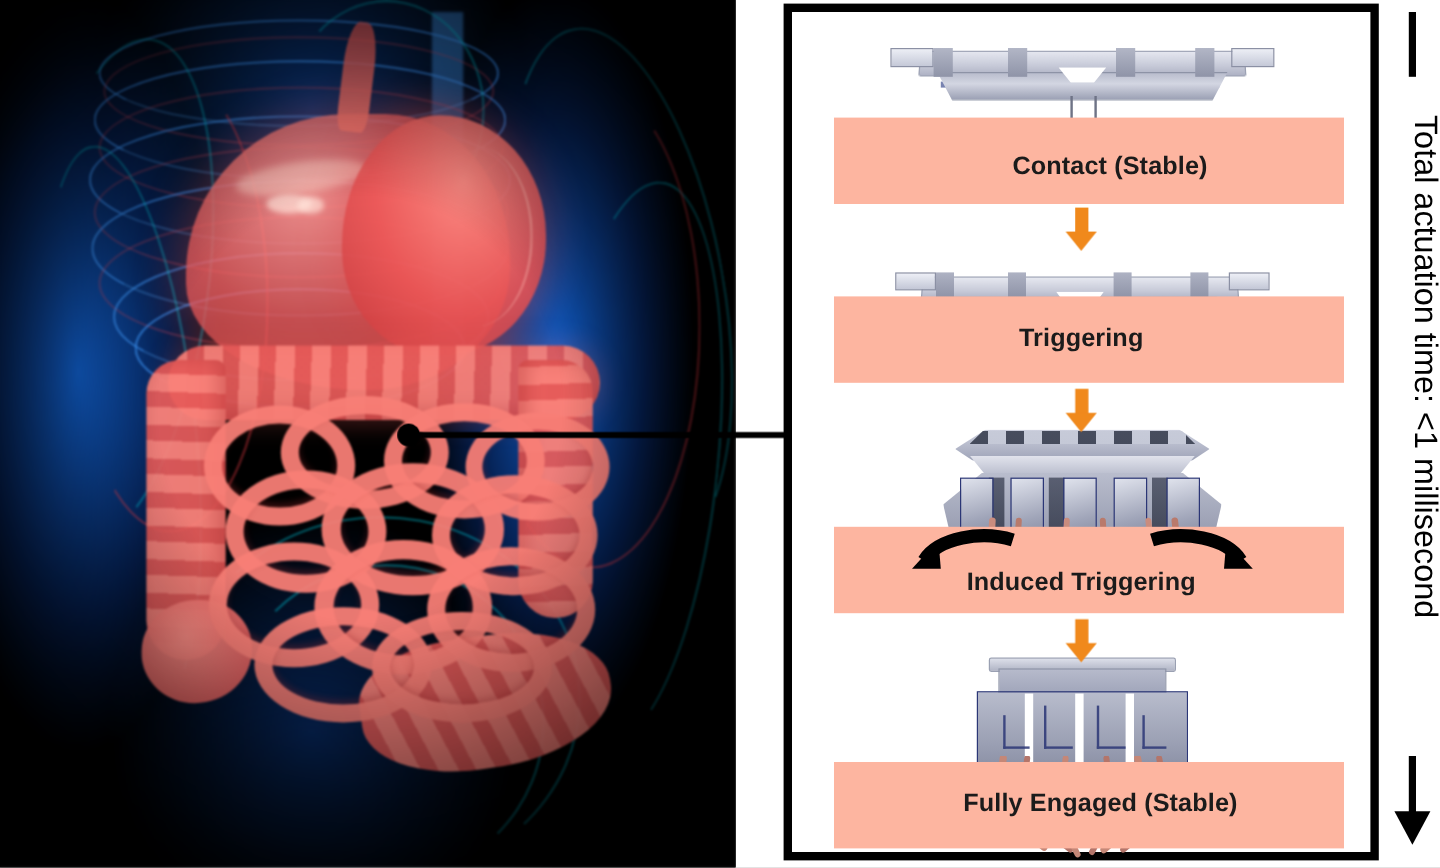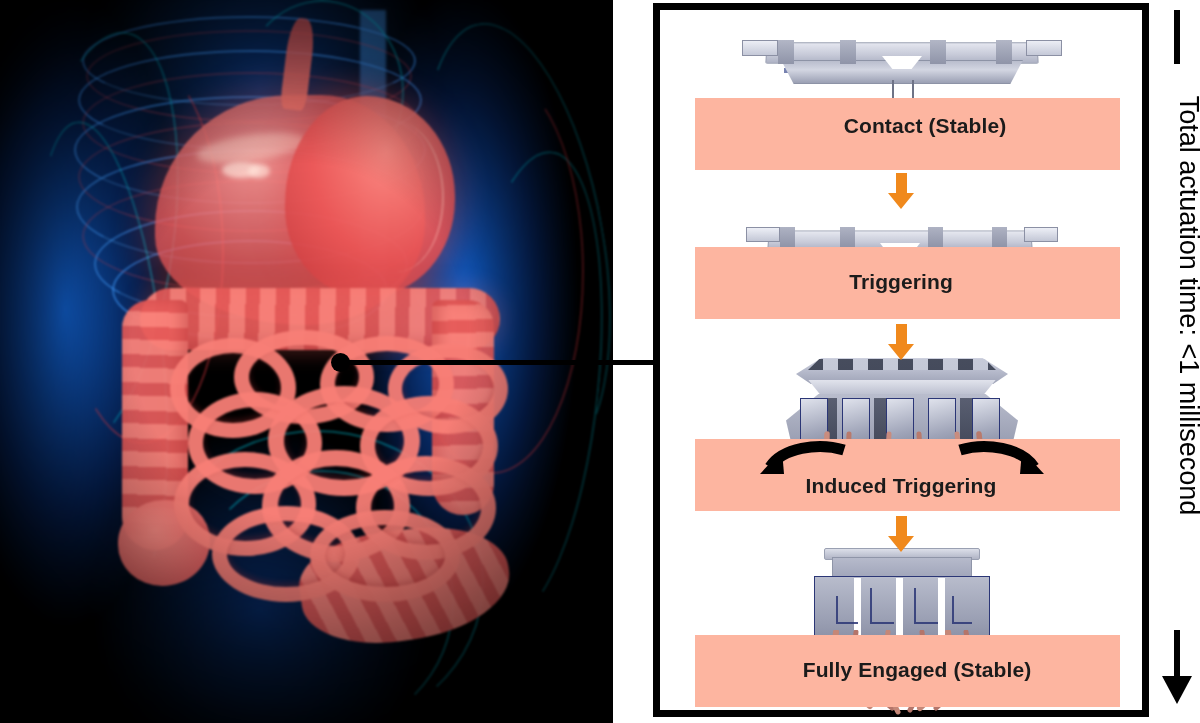--- a/index.html
+++ b/index.html
@@ -482,21 +482,21 @@
         <div class="blk" style="left:34px;"></div>
         <div class="blk" style="left:96px;"></div>
         <div class="blk" style="left:186px;"></div>
         <div class="blk" style="left:252px;"></div>
         <div class="notch"></div>
         <div class="leg" style="left:148px;"></div>
         <div class="leg" style="left:168px;"></div>
       </div>
 
       <div class="tissue-band" style="top:88px;"></div>
-      <div class="band-label" style="top:104px;padding-left:48px;">Contact (Stable)</div>
+      <div class="band-label" style="top:117px;padding-left:48px;">Contact (Stable)</div>
 
       <div class="down-arrow" style="left:228px; top:163px;">
         <div class="shaft"></div>
           <div class="head"></div>
       </div>
     </div>
 
     <div class="stage">
 
       <div class="device dev2">

